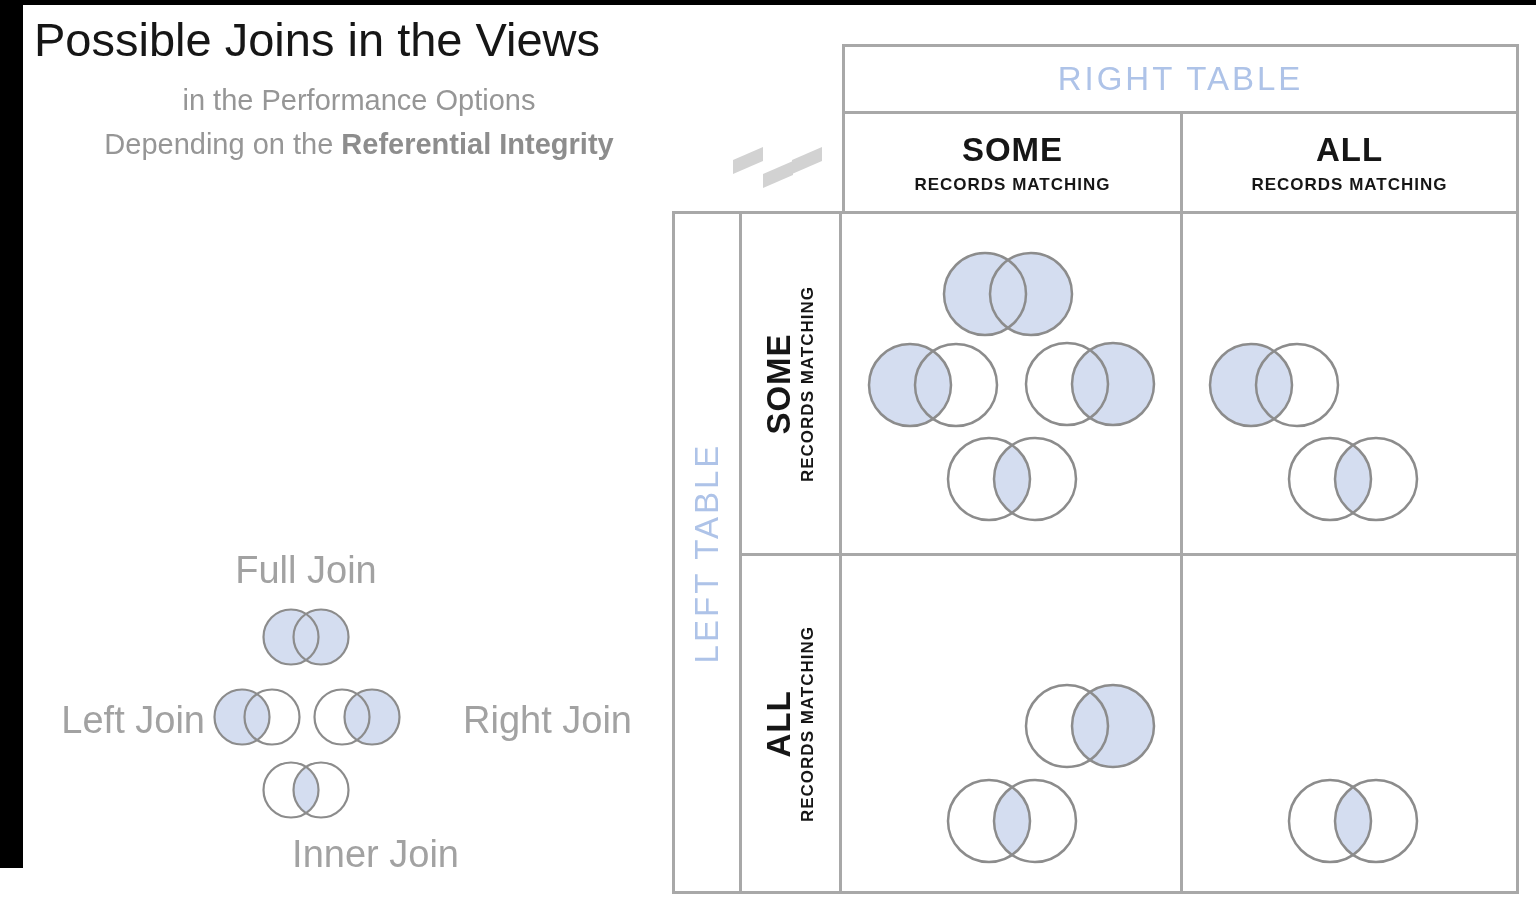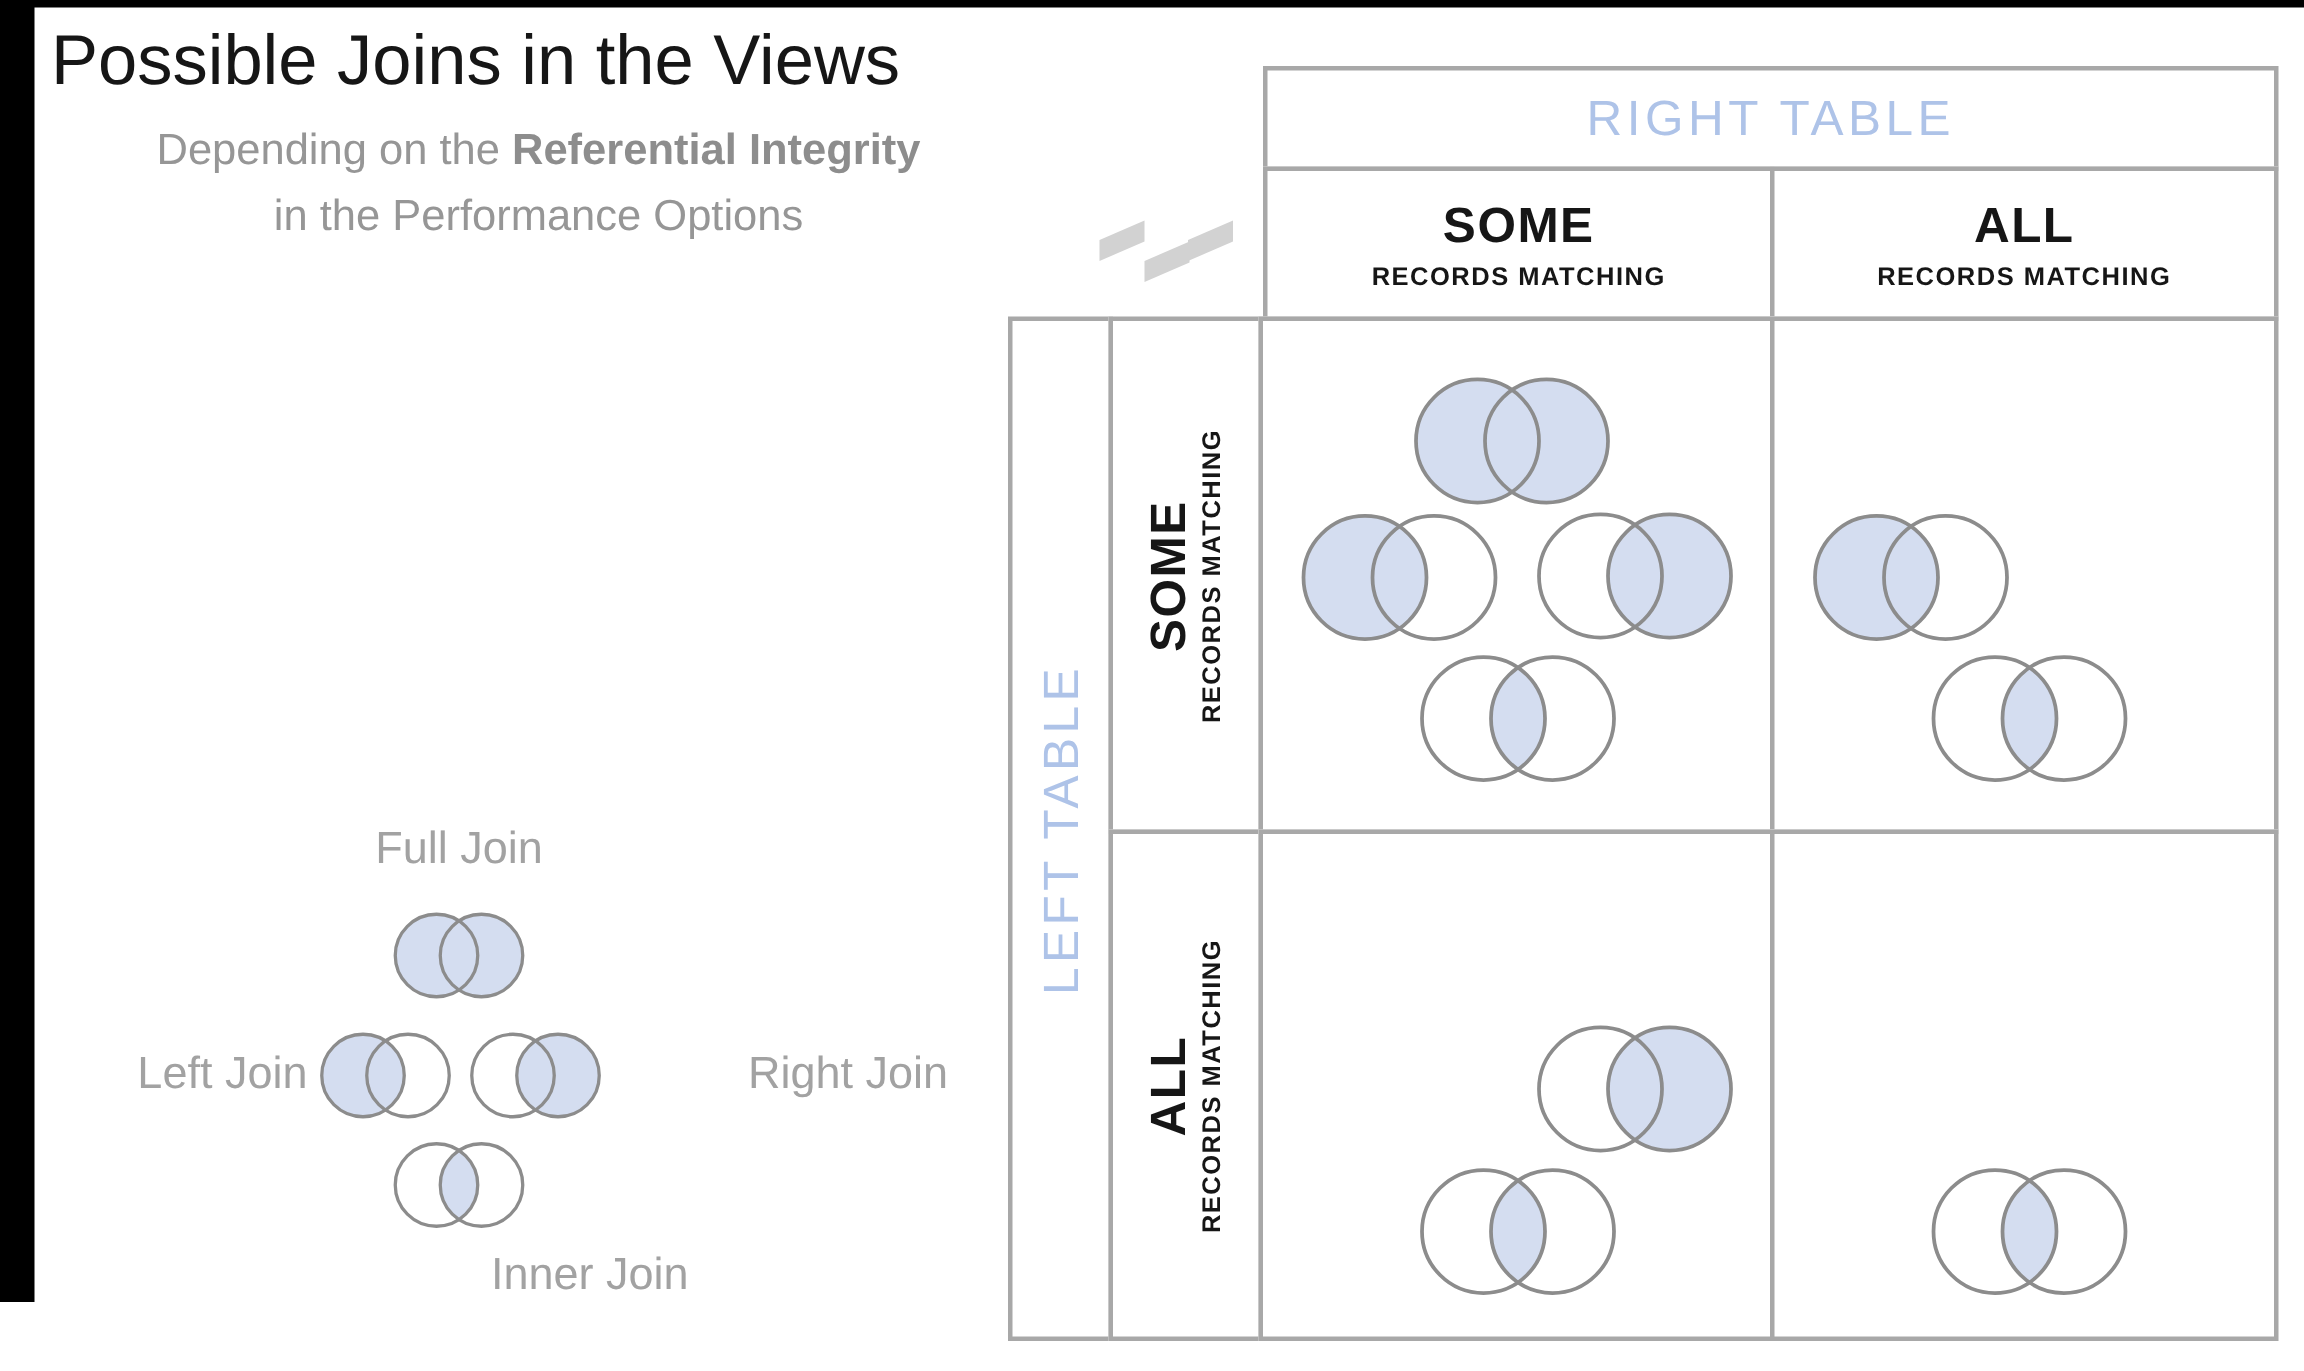--- a/index.html
+++ b/index.html
@@ -11,21 +11,21 @@
 
   .title { position:absolute; left:34px; top:12px; font-size:47px; font-weight:500;
            color:var(--dark-text); white-space:nowrap; }
   .subtitle { position:absolute; left:18px; top:78px; width:682px; text-align:center;
               font-size:29px; line-height:44px; font-weight:500; color:var(--subtitle-text); }
   .subtitle .em { font-weight:700; color:var(--subtitle-bold); }
 
   .logo { position:absolute; left:726px; top:144px; }
 
   
-  .lg-label { position:absolute; font-size:30px; color:var(--legend-text); white-space:nowrap; }
+  .lg-label { position:absolute; font-size:38px; color:var(--legend-text); white-space:nowrap; }
   .lg-full  { left:153px; top:549px; width:306px; text-align:center; }
   .lg-left  { left:25px;  top:699px; width:180px; text-align:right; }
   .lg-right { left:412px; top:699px; width:220px; text-align:right; }
   .lg-inner { left:153px; top:833px; width:306px; text-align:right; }
   .lg-venn  { position:absolute; width:92px; height:60px; }
   .lgv-full  { left:260px; top:607px; }
   .lgv-left  { left:211px; top:687px; }
   .lgv-right { left:311px; top:687px; }
   .lgv-inner { left:260px; top:760px; }
 
@@ -65,22 +65,22 @@
 <body>
 
 <div class="stage" style="--accent-text: #aec3e8; --venn-fill: #d4ddf0; --venn-stroke: #8c8c8c; --grid-border: #a8a8a8; --subtitle-text: #969696; --subtitle-bold: #8d8d8d; --legend-text: #a2a2a2; --dark-text: #161616; --logo-gray: #d2d2d2;">
 
   <div class="bar-top"></div>
   <div class="bar-left"></div>
 
   <h1 class="title">Possible Joins in the Views</h1>
 
   <div class="subtitle">
+    <div>in the Performance Options</div>
     <div><span>Depending on the </span><span class="em">Referential Integrity</span></div>
-    <div>in the Performance Options</div>
   </div>
 
   <svg class="logo" width="105" height="60" viewBox="0 0 105 60">
     <polygon points="7,16 37,3 37,17 7,30" style="fill:var(--logo-gray)"></polygon>
     <polygon points="37,30 67,17 67,31 37,44" style="fill:var(--logo-gray)"></polygon>
     <polygon points="66,16 96,3 96,17 66,30" style="fill:var(--logo-gray)"></polygon>
   </svg>
 
   <div>
     <div class="lg-label lg-full">Full Join</div>

